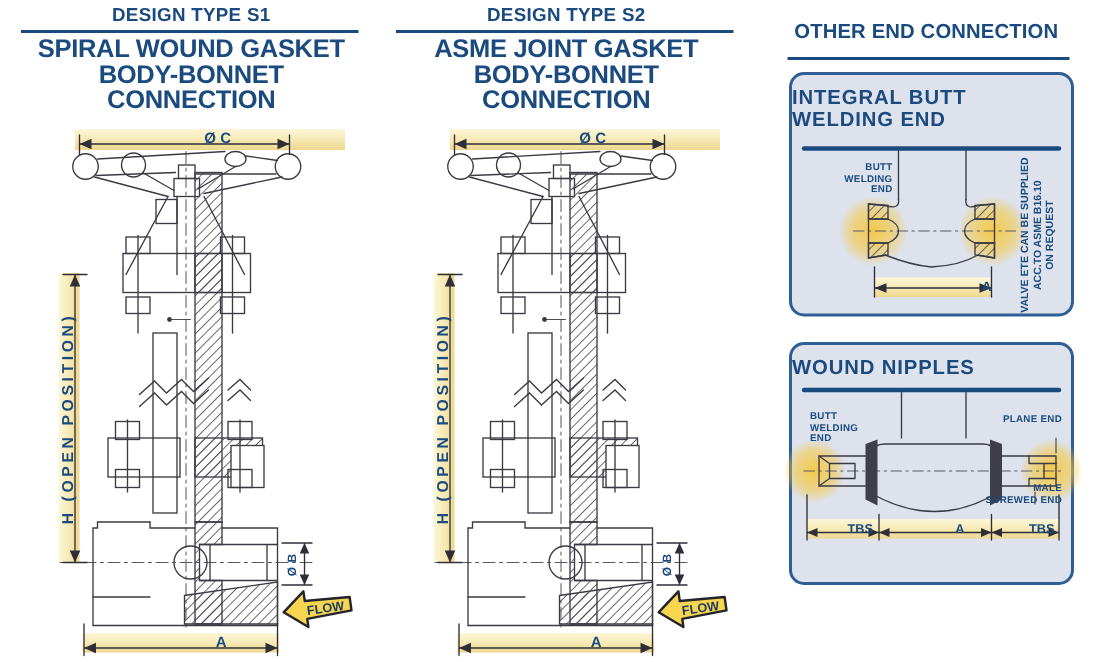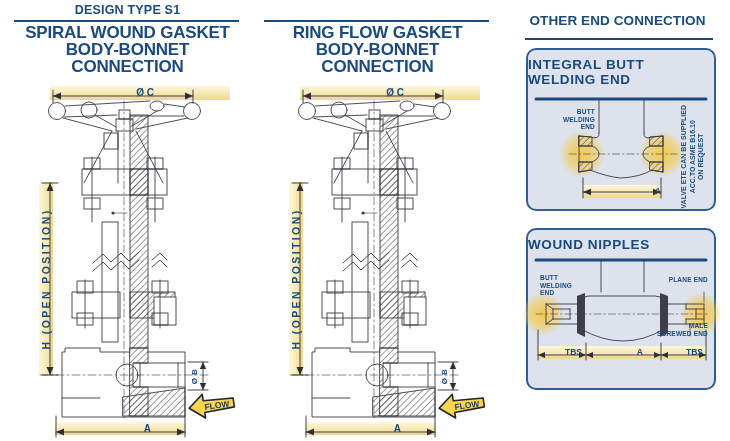--- a/index.html
+++ b/index.html
@@ -173,23 +173,24 @@
         </div>
       <div class="dimlbl lbl-a">A</div>
       <svg class="flow-svg" viewBox="0 0 52 32">
         <use href="#flow-sym"></use>
         <text transform="rotate(-8 26 16)" x="31" y="19" text-anchor="middle" font-size="8.5" font-weight="bold" fill="#1c3a5e">FLOW</text>
       </svg>
     </div>
   </div>
 
   <div class="col col-s2">
+    <div class="design-type">DESIGN TYPE S2</div>
     <div class="dt-underline"></div>
     <div class="col-title">
-      <div>RING FLOW GASKET</div>
+      <div>ASME JOINT GASKET</div>
       <div>BODY-BONNET</div>
       <div>CONNECTION</div>
     </div>
     <div class="drawing">
       <div class="band band-oc"></div>
       <div class="vband band-h"></div>
       <div class="band band-a"></div>
       <svg class="valve-svg">
           <use href="#valve-sym"></use>
         </svg>

